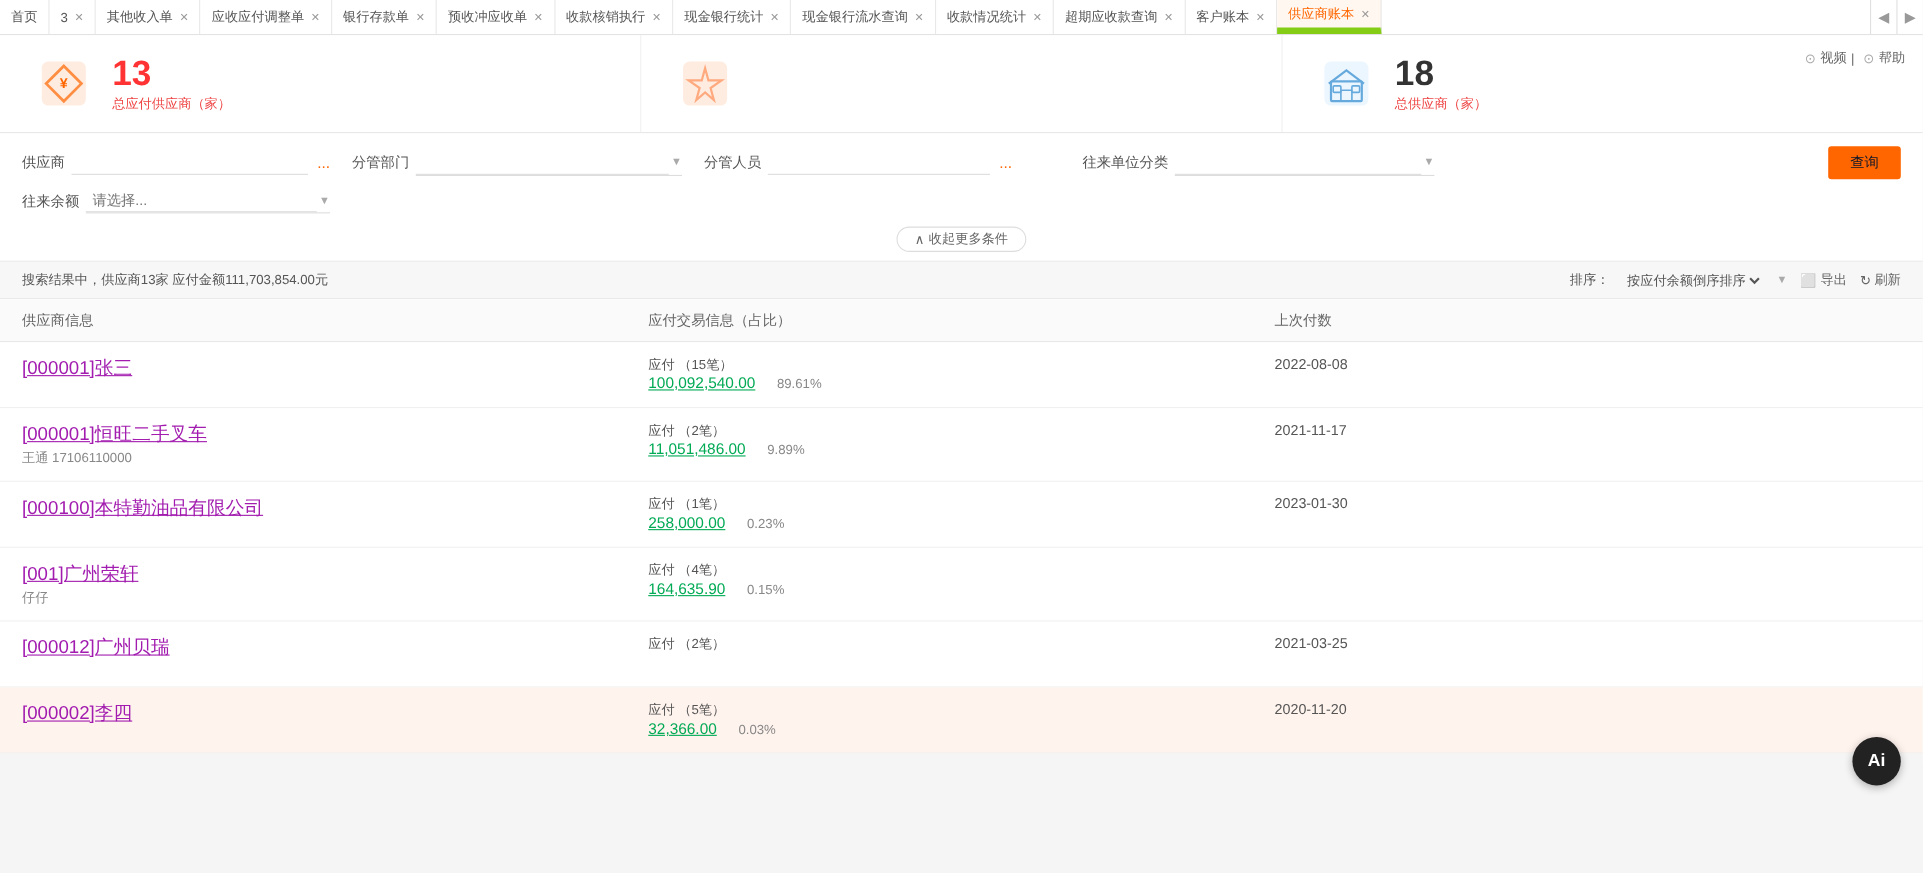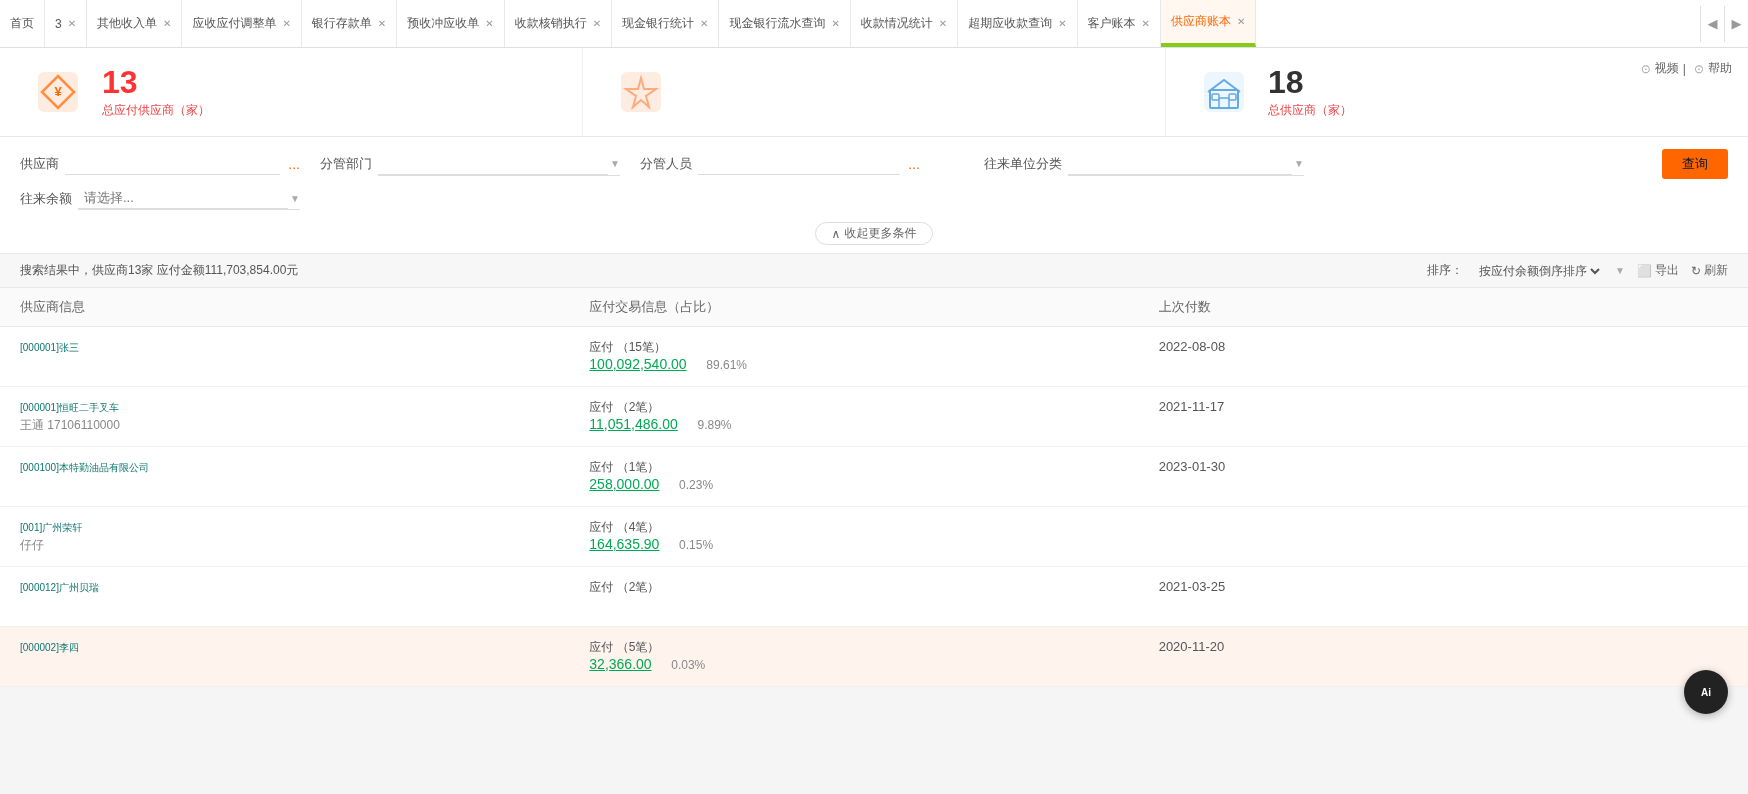--- a/index.html
+++ b/index.html
@@ -4,36 +4,36 @@
   <style>
     * { box-sizing: border-box; margin: 0; padding: 0; }
     body { font-family: 'Microsoft YaHei', Arial, sans-serif; font-size: 13px; background: #f5f5f5; color: #333; overflow-x: hidden; }
     
     
     .top-nav {
       display: flex;
       align-items: center;
       background: #fff;
       border-bottom: 1px solid #e0e0e0;
-      height: 48px;
+      height: 32px;
       overflow: hidden;
     }
     .nav-tab {
       display: flex;
       align-items: center;
       padding: 0 10px;
       height: 100%;
       font-size: 12px;
       color: #555;
       border-right: 1px solid #e8e8e8;
       white-space: nowrap;
       cursor: pointer;
       flex-shrink: 0;
     }
-    .nav-tab.active { color: #ff6600; background: #fff7f0; border-bottom: 4px solid #84cc16; }
+    .nav-tab.active { color: #ff6600; background: #fff7f0; border-bottom: 6px solid #84cc16; }
     .nav-tab .close-x { margin-left: 6px; color: #999; font-size: 10px; }
     .nav-arrows {
       display: flex;
       align-items: center;
       margin-left: auto;
       flex-shrink: 0;
     }
     .nav-arrow {
       width: 24px;
       height: 36px;
@@ -230,23 +230,24 @@
 
     .table-row {
       display: flex;
       padding: 12px 20px;
       border-bottom: 1px solid #f0f0f0;
       align-items: flex-start;
       min-height: 60px;
     }
     .table-row.highlighted { background: #fff3ee; }
     .supplier-link {
-      color: #0f766e;
-      cursor: pointer;
-      font-size: 10px;
+      color: #a21caf;
+      text-decoration: underline;
+      cursor: pointer;
+      font-size: 17px;
     }
     .supplier-sub {
       font-size: 12px;
       color: #888;
       margin-top: 2px;
     }
     .trans-label { font-size: 12px; color: #555; }
     .trans-amount {
       color: #00aa55;
       font-size: 14px;
@@ -548,15 +549,15 @@
         <span class="trans-pct">0.03%</span>
       </div>
     </div>
     <div class="col-last-pay">
       <span class="last-pay-date">2020-11-20</span>
     </div>
     <div class="col-extra"></div>
   </div>
 </div>
 
-<div style="position:fixed; bottom:80px; right:20px; background:#222; color:#fff; border-radius:50%; width:44px; height:44px; display:flex; align-items:center; justify-content:center; font-size:10px; font-weight:bold; cursor:pointer; box-shadow:0 2px 8px rgba(0,0,0,0.3);">
+<div style="position:fixed; bottom:80px; right:20px; background:#222; color:#fff; border-radius:50%; width:44px; height:44px; display:flex; align-items:center; justify-content:center; font-size:16px; font-weight:bold; cursor:pointer; box-shadow:0 2px 8px rgba(0,0,0,0.3);">
   <span>Ai</span>
 </div>
 
 </body></html>

